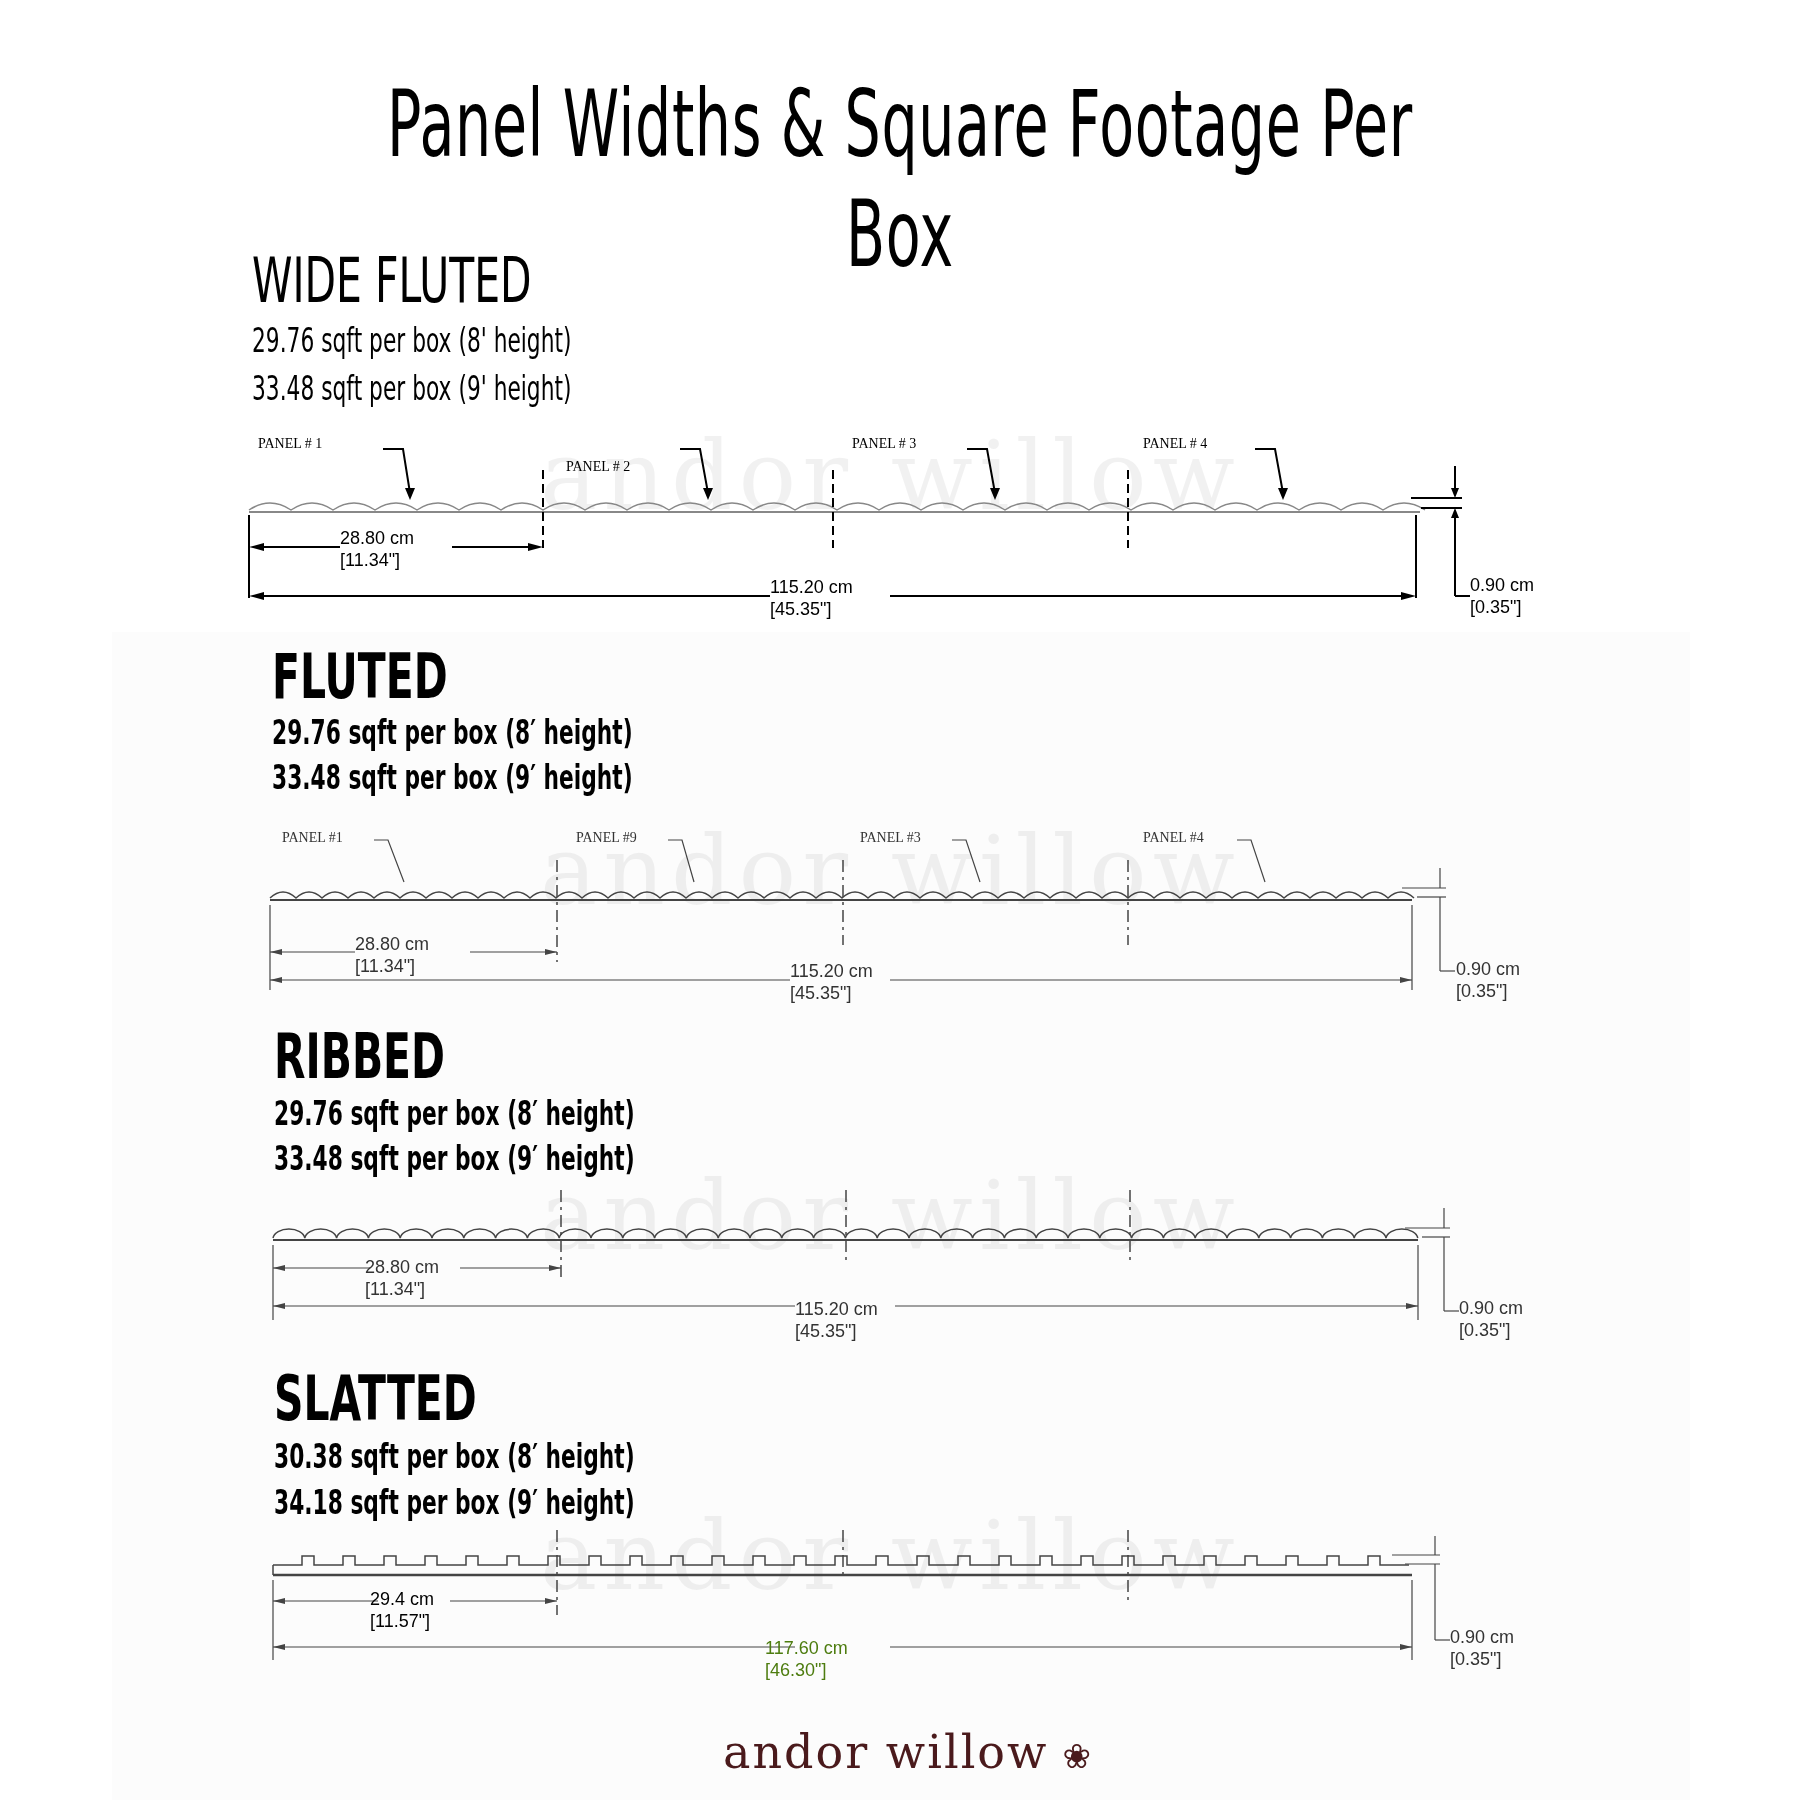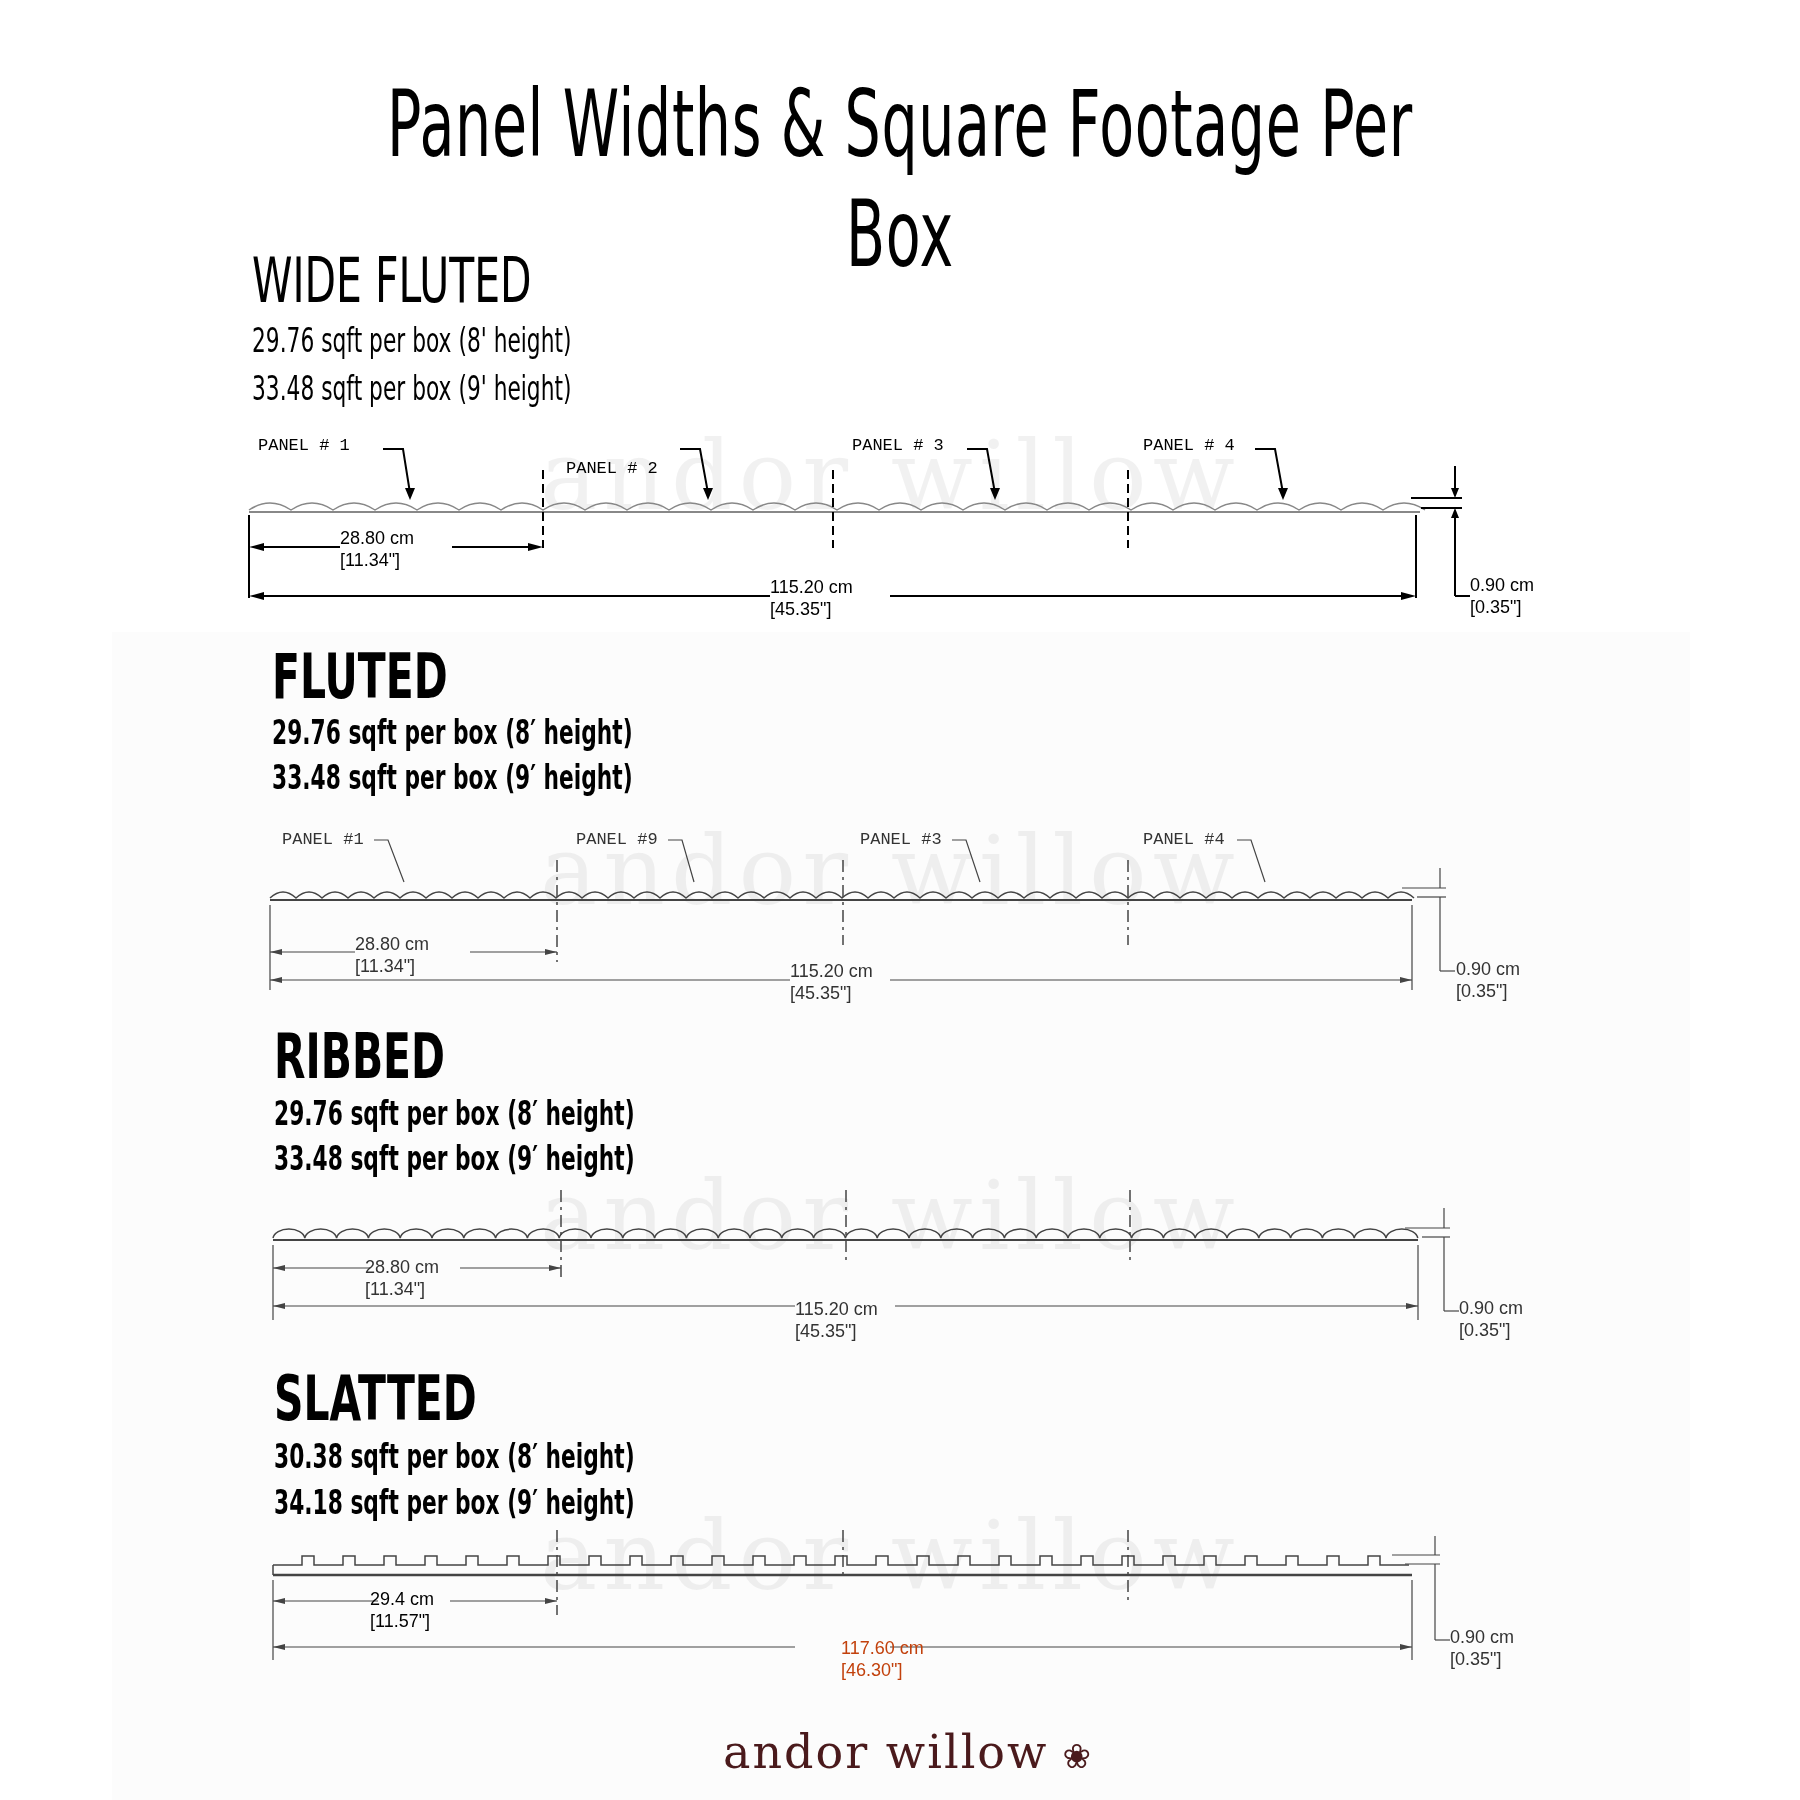--- a/index.html
+++ b/index.html
@@ -10,21 +10,21 @@
            font-size:92px; line-height:110px; transform:scaleX(0.62); transform-origin:center top;
            letter-spacing:1px; color:#000; font-weight:normal; }
   .lower-bg { left:112px; top:632px; width:1578px; height:1168px; background:#fcfcfc; }
   .h-sec { font-family:"DejaVu Sans", sans-serif; font-size:62px; line-height:66px;
            transform:scaleX(0.66); transform-origin:left top; white-space:nowrap; }
   .h-sec.thin { font-weight:normal; }
   .h-sec.bold { font-weight:bold; }
   .sq { font-family:"DejaVu Sans", sans-serif; font-size:34px; line-height:40px;
         transform:scaleX(0.64); transform-origin:left top; white-space:nowrap; }
   .sq.bold { font-weight:bold; }
-  .lbl { font-family:Liberation Mono, monospace; font-size:17px; white-space:nowrap; }
+  .lbl { font-family:Liberation Serif, serif; font-size:14px; white-space:nowrap; }
   .dim { font-family:"Liberation Sans", sans-serif; font-size:18px; text-align:left; line-height:22px;
          white-space:nowrap; background:transparent; }
   svg.draw { position:absolute; left:0; top:0; }
   .logo { left:8px; width:1800px; top:1725px; text-align:center; color:#4a1a1c;
           font-family:"DejaVu Serif", serif; font-size:46px; letter-spacing:2px; }
   .logo .leaf { display:inline-block; margin-left:14px; font-size:34px; vertical-align:middle; }
   .watermark { font-family:"DejaVu Serif", serif; font-size:96px; color:#000; opacity:0.05;
                letter-spacing:6px; white-space:nowrap; }
 </style>
 </head>
@@ -209,21 +209,21 @@
   <line x1="1392" y1="1555" x2="1440" y2="1555" stroke="#444" stroke-width="1.2"></line>
   <line x1="1405" y1="1564" x2="1440" y2="1564" stroke="#444" stroke-width="1.2"></line>
   <line x1="1435" y1="1536" x2="1435" y2="1555" stroke="#444" stroke-width="1.2"></line>
   <line x1="1435" y1="1564" x2="1435" y2="1640" stroke="#444" stroke-width="1.2"></line>
   <line x1="1435" y1="1640" x2="1450" y2="1640" stroke="#444" stroke-width="1.2"></line>
 </svg>
 <div class="abs dim" style="left:370px; top:1588px; width:90px; color:#000000;">
   <div>29.4 cm</div>
   <div>[11.57"]</div>
 </div>
-<div class="abs dim" style="left:841px; top:1637px; width:95px; color:#c2410c;">
+<div class="abs dim" style="left:765px; top:1637px; width:95px; color:#4d7c0f;">
   <div>117.60 cm</div>
   <div>[46.30"]</div>
 </div>
 <div class="abs dim" style="left:1450px; top:1626px; width:90px; color:#333;">
   <div>0.90 cm</div>
   <div>[0.35"]</div>
 </div>
 
 <div class="abs logo">
   <span>andor willow</span><span class="leaf">❀</span>

